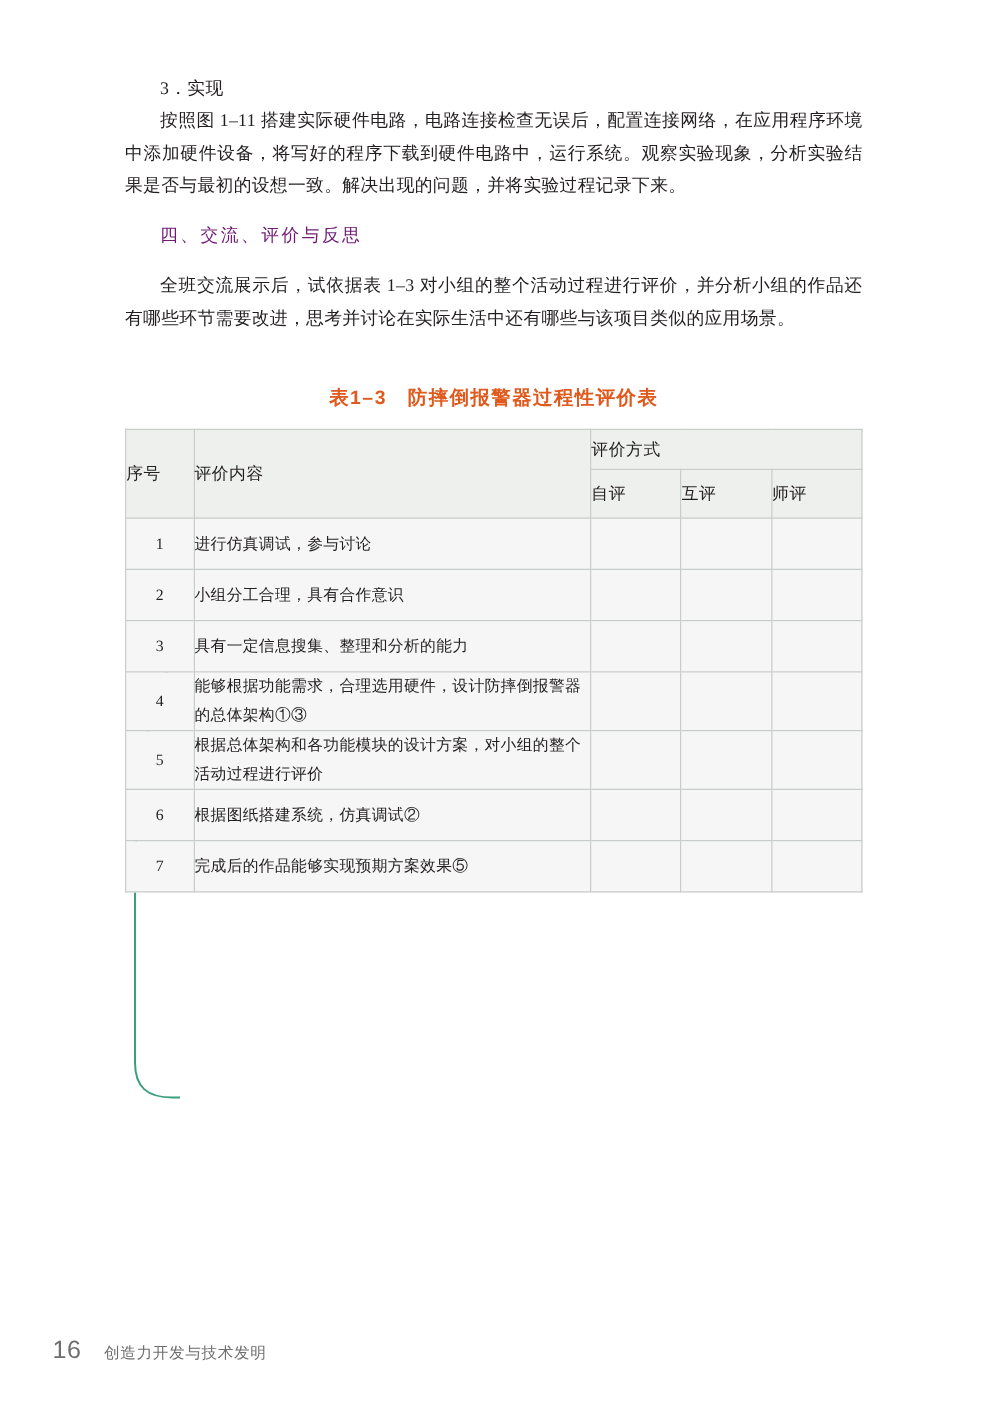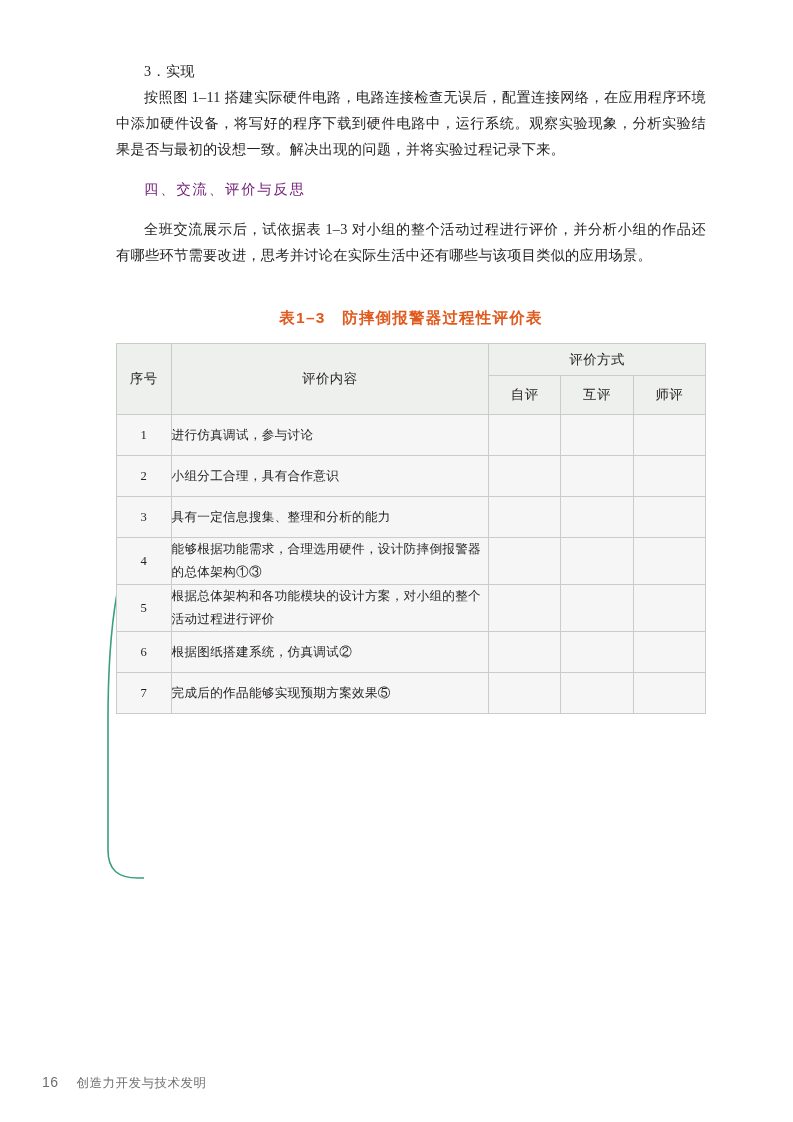--- a/index.html
+++ b/index.html
@@ -16,21 +16,21 @@
     overflow: hidden;
   }
   .page {
     position: relative;
     width: 793px;
     height: 1122px;
     box-sizing: border-box;
   }
   .content {
     position: absolute;
-    left: 116px;
+    left: 100px;
     top: 58px;
     width: 590px;
   }
   .para {
     font-size: 14.2px;
     line-height: 26px;
     text-align: justify;
     letter-spacing: 0.3px;
     margin: 0;
   }
@@ -64,21 +64,21 @@
     font-family: "Liberation Serif", "DejaVu Serif", serif;
   }
   table.eval td, table.eval th {
     border: 1px solid #c9cdc9;
     padding: 0;
     vertical-align: middle;
   }
   table.eval thead th {
     background: #eef0ee;
     font-weight: normal;
-    text-align: center;
+    text-align: left;
     color: #231f20;
     font-size: 13.4px;
     letter-spacing: 0.5px;
   }
   .th-no {
     width: 54px;
     height: 70px;
   }
   .th-content {
     width: 320px;
@@ -127,21 +127,21 @@
   .footer {
     position: absolute;
     left: 42px;
     bottom: 30px;
     font-family: "Liberation Sans", "DejaVu Sans", sans-serif;
     color: #6d6e70;
     font-size: 12.5px;
     letter-spacing: 0.5px;
   }
   .footer .pg {
-    font-size: 14px;
+    font-size: 20px;
     margin-right: 14px;
     color: #6d6e70;
   }
 </style>
 </head>
 <body>
 
 <div class="page">
 
   <div class="deco">

